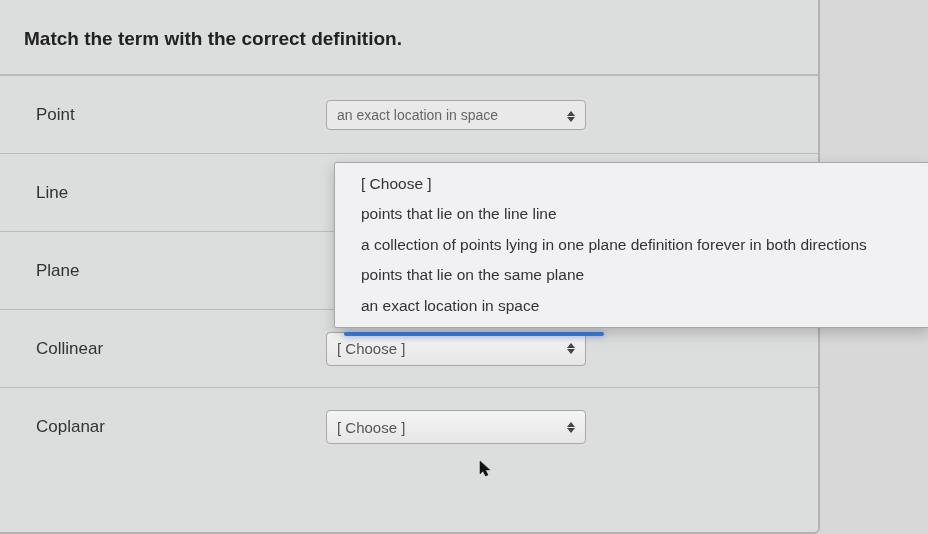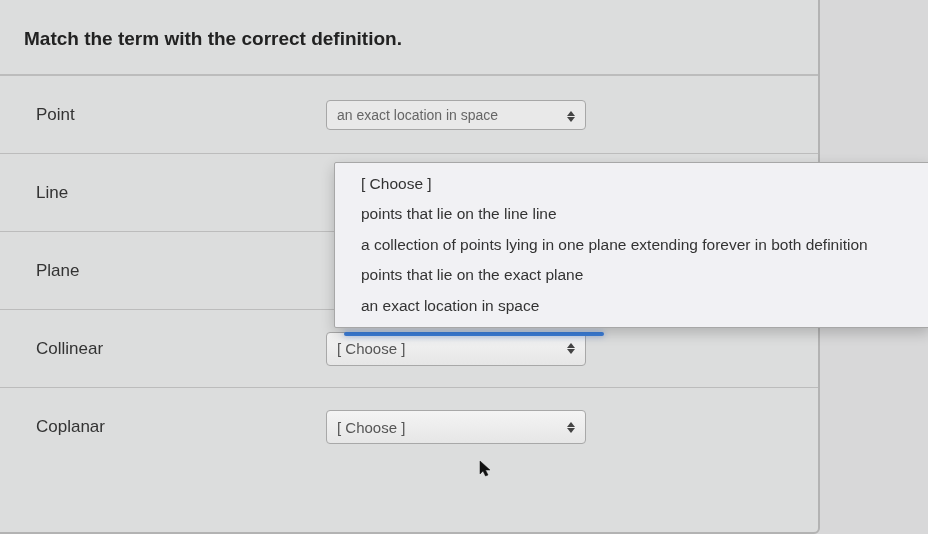--- a/index.html
+++ b/index.html
@@ -209,20 +209,20 @@
 
   </div>
 
 </div>
 
 <div class="active-highlight"></div>
 
 <div class="open-menu">
   <div class="menu-item">[ Choose ]</div>
   <div class="menu-item">points that lie on the line line</div>
-  <div class="menu-item">a collection of points lying in one plane extending forever in both definition</div>
-  <div class="menu-item">points that lie on the exact plane</div>
+  <div class="menu-item">a collection of points lying in one plane definition forever in both directions</div>
+  <div class="menu-item">points that lie on the same plane</div>
   <div class="menu-item">an exact location in space</div>
 </div>
 
 <svg class="cursor" width="14" height="18" viewBox="0 0 14 18">
   <path d="M1 1 L1 14 L4 11 L6.5 16 L9 15 L6.5 10 L11 10 Z" fill="#111" stroke="#111" stroke-width="0.5"></path>
 </svg>
 
 </body></html>

